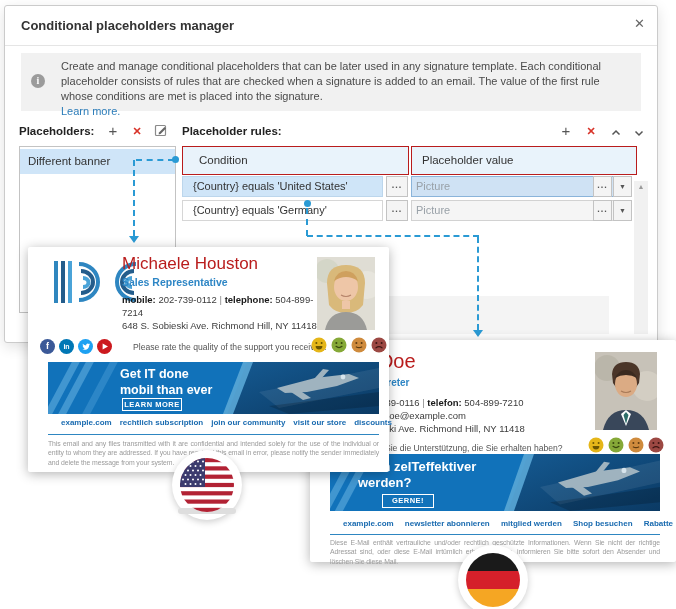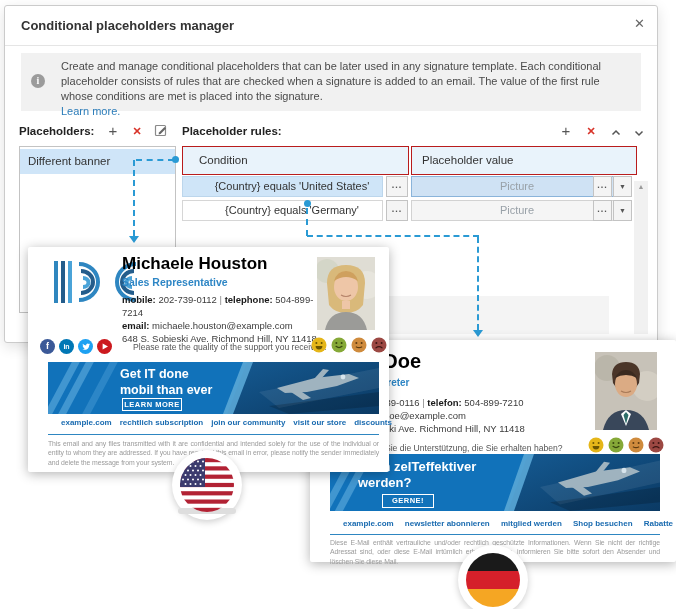--- a/index.html
+++ b/index.html
@@ -23,46 +23,46 @@
   .tool-plus{font-size:15px;color:#555;line-height:16px;}
   .tool-x{font-size:11px;font-weight:bold;color:#d8342a;line-height:16px;}
 
   .ph-list{left:14px;top:140px;width:155px;height:165px;background:#fff;border:1px solid #c3c3c3;}
   .ph-item{left:0;top:2px;width:100%;height:25px;background:#cfe5f8;font-size:11.5px;color:#333;
            line-height:25px;padding-left:8px;box-sizing:border-box;cursor:pointer;}
 
   .hdr-cell{top:140px;height:29px;background:#e9f3fb;border:1px solid #b91c1c;box-sizing:border-box;
             font-size:11.5px;color:#333;line-height:27px;}
   .cell{height:21px;box-sizing:border-box;font-size:11px;line-height:19px;}
-  .cond-cell{left:177px;width:201px;border:1px solid #d6d6d6;padding-left:19px;background:#fff;cursor:pointer;text-align:center;}
+  .cond-cell{left:177px;width:201px;border:1px solid #d6d6d6;padding-left:10px;background:#fff;cursor:pointer;}
   .cond-sel{background:#cfe5f8;border-color:#bcd6ec;}
   .browse-btn{width:22px;background:#f4f4f4;border:1px solid #c3c3c3;color:#555;text-align:center;
               font-size:9px;line-height:17px;cursor:pointer;font-weight:bold;letter-spacing:1px;}
   .val-field{left:406px;width:208px;border:1px solid #d2d2d2;background:#f5f5f5;color:#99a1a8;
-             padding-left:4px;cursor:pointer;text-align:center;}
+             padding-left:4px;cursor:pointer;}
   .val-sel{background:#cfe2f4;border-color:#8ab4da;}
   .drop-btn{width:19px;background:#f4f4f4;border:1px solid #c3c3c3;color:#555;text-align:center;
             font-size:7px;line-height:19px;cursor:pointer;}
   .rules-scroll{left:629px;top:175px;width:14px;height:153px;background:#f1f1f1;cursor:pointer;}
   .scroll-up{left:0;top:2px;width:14px;text-align:center;font-size:7px;color:#9a9a9a;}
   .footer-band{left:173px;top:290px;width:431px;height:38px;background:#f4f4f4;}
 
   
   .conn{z-index:2;}
   .cdot{width:7px;height:7px;border-radius:50%;background:#2a9ad4;}
   .cdash-h{border-top:2px dashed #2a9ad4;}
   .cdash-v{border-left:2px dashed #2a9ad4;}
   .carrow{width:0;height:0;border-left:5px solid transparent;border-right:5px solid transparent;
           border-top:7px solid #2a9ad4;}
 
   
   .card{background:#fff;box-shadow:0 2px 12px rgba(0,0,0,.3);border-radius:2px;}
   .card-us{left:28px;top:247px;width:361px;height:225px;z-index:4;}
   .card-de{left:310px;top:340px;width:366px;height:222px;z-index:3;}
-  .sig-name{font-weight:bold;color:#000000;}
+  .sig-name{font-weight:normal;color:#b91c1c;}
   .sig-job{font-weight:bold;color:#2e86c5;}
   .sig-contact{font-size:9.5px;line-height:13px;color:#3c3c3c;}
   .sig-contact b{color:#1a1a1a;}
   .sig-rating{font-size:8.6px;color:#555;}
   .emoji-row{display:flex;gap:4px;}
   .emoji-row svg{width:16px;height:16px;}
   .soc-row{display:flex;gap:4px;align-items:center;}
   .soc{width:15px;height:15px;border-radius:50%;color:#fff;text-align:center;cursor:pointer;}
   .soc span{font-size:9px;font-weight:bold;line-height:15px;display:block;}
   .soc-in span{font-size:7px;}
@@ -177,24 +177,20 @@
     <div class="abs sig-name" style="left:94px;top:7px;font-size:17px;">Michaele Houston</div>
     <div class="abs sig-job" style="left:94px;top:29px;font-size:10.5px;">Sales Representative</div>
 
     <div class="abs sig-contact" style="left:94px;top:46px;width:195px;">
       <div>
         <b>mobile:</b>
         <span>202-739-0112</span>
         <span style="color:#888;">|</span>
         <b>telephone:</b>
         <span>504-899-7214</span>
-      </div>
-      <div>
-        <b>email:</b>
-        <span>michaele.houston@example.com</span>
       </div>
       <div>648 S. Sobieski Ave. Richmond Hill, NY 11418</div>
     </div>
 
     <svg class="abs" style="left:289px;top:10px;" width="58" height="73" viewBox="0 0 58 73">
       <rect width="58" height="73" fill="#dfddd4"></rect>
       <circle cx="10" cy="14" r="12" fill="#cdd2c0" opacity=".6"></circle>
       <circle cx="50" cy="28" r="14" fill="#e9e7df" opacity=".8"></circle>
       <path d="M10 26 q0-18 19-18 q19 0 19 18 l-2 22 q-6 8-17 8 q-11 0-17-8 Z" fill="#d9b97a"></path>
       <ellipse cx="29" cy="30" rx="12" ry="14" fill="#eec6a7"></ellipse>

